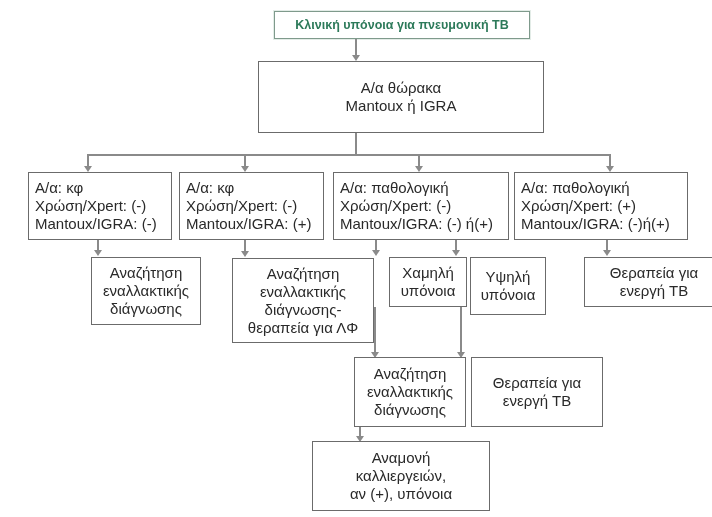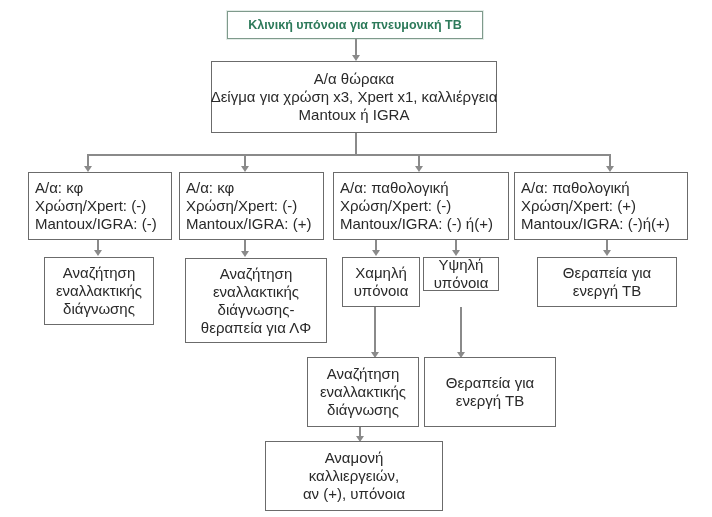--- a/index.html
+++ b/index.html
@@ -1,41 +1,40 @@
 <!DOCTYPE html>
 <html><head>
 <meta charset="utf-8">
 <style>
   html, body { margin:0; padding:0; background:#ffffff; }
   body { width:712px; height:517px; position:relative; overflow:hidden;
          font-family:"Liberation Sans", sans-serif; color:#2a2a2a; }
   .box { position:absolute; box-sizing:border-box; border:1.5px solid #6b6b6b;
          background:#fff; display:flex; flex-direction:column; justify-content:center;
          font-size:15px; line-height:18px; }
-  .box.center { align-items:center; text-align:center; }
+  .box.center { align-items:center; text-align:center;margin-left:47px; }
   .box.left { align-items:flex-start; text-align:left; padding-left:6px; }
   .box.title { border:1.5px solid #7f9a8c; color:#2d7a5a; font-weight:bold; font-size:12.5px;
                box-shadow: 0 0 0 1px #e3ece7; }
   .line { position:absolute; background:#8a8a8a; }
   .arrow { position:absolute; width:0; height:0; border-left:4px solid transparent;
            border-right:4px solid transparent; border-top:6px solid #8a8a8a; }
   span.ln { display:block; white-space:nowrap; }
 </style>
 </head>
 <body>
 
 <div class="box center title" style="left:227px; top:11px; width:256px; height:28px;">
   <span class="ln">Κλινική υπόνοια για πνευμονική ΤΒ</span>
 </div>
 <div class="line" style="left:355px; top:39px; width:1.5px; height:16px;"></div>
 <div class="arrow" style="left:352px; top:55px;"></div>
 
 <div class="box center" style="left:211px; top:61px; width:286px; height:72px;">
   <span class="ln">Α/α θώρακα</span>
-  <span class="ln">Δείγμα για χρώση x3, Xpert x1, καλλιέργεια</span>
   <span class="ln">Mantoux ή IGRA</span>
 </div>
 
 <div class="line" style="left:355px; top:133px; width:1.5px; height:21px;"></div>
 <div class="line" style="left:87px; top:154px; width:523px; height:1.5px;"></div>
 <div class="line" style="left:87px; top:154px; width:1.5px; height:12px;"></div>
 <div class="arrow" style="left:84px; top:166px;"></div>
 <div class="line" style="left:244px; top:154px; width:1.5px; height:12px;"></div>
 <div class="arrow" style="left:241px; top:166px;"></div>
 <div class="line" style="left:418px; top:154px; width:1.5px; height:12px;"></div>
@@ -83,21 +82,21 @@
 <div class="box center" style="left:185px; top:258px; width:142px; height:85px;">
   <span class="ln">Αναζήτηση</span>
   <span class="ln">εναλλακτικής</span>
   <span class="ln">διάγνωσης-</span>
   <span class="ln">θεραπεία για ΛΦ</span>
 </div>
 <div class="box center" style="left:342px; top:257px; width:78px; height:50px;">
   <span class="ln">Χαμηλή</span>
   <span class="ln">υπόνοια</span>
 </div>
-<div class="box center" style="left:423px; top:257px; width:76px; height:34px;">
+<div class="box center" style="left:423px; top:257px; width:76px; height:58px;">
   <span class="ln">Υψηλή</span>
   <span class="ln">υπόνοια</span>
 </div>
 <div class="box center" style="left:537px; top:257px; width:140px; height:50px;">
   <span class="ln">Θεραπεία για</span>
   <span class="ln">ενεργή ΤΒ</span>
 </div>
 
 <div class="line" style="left:374px; top:307px; width:1.5px; height:45px;"></div>
 <div class="arrow" style="left:371px; top:352px;"></div>

